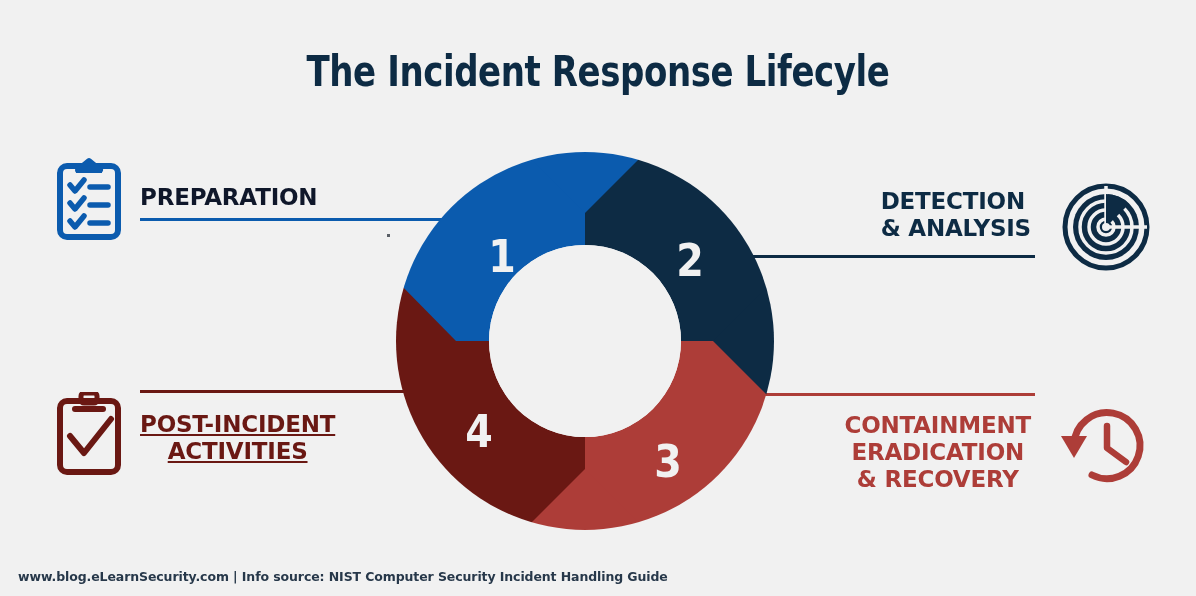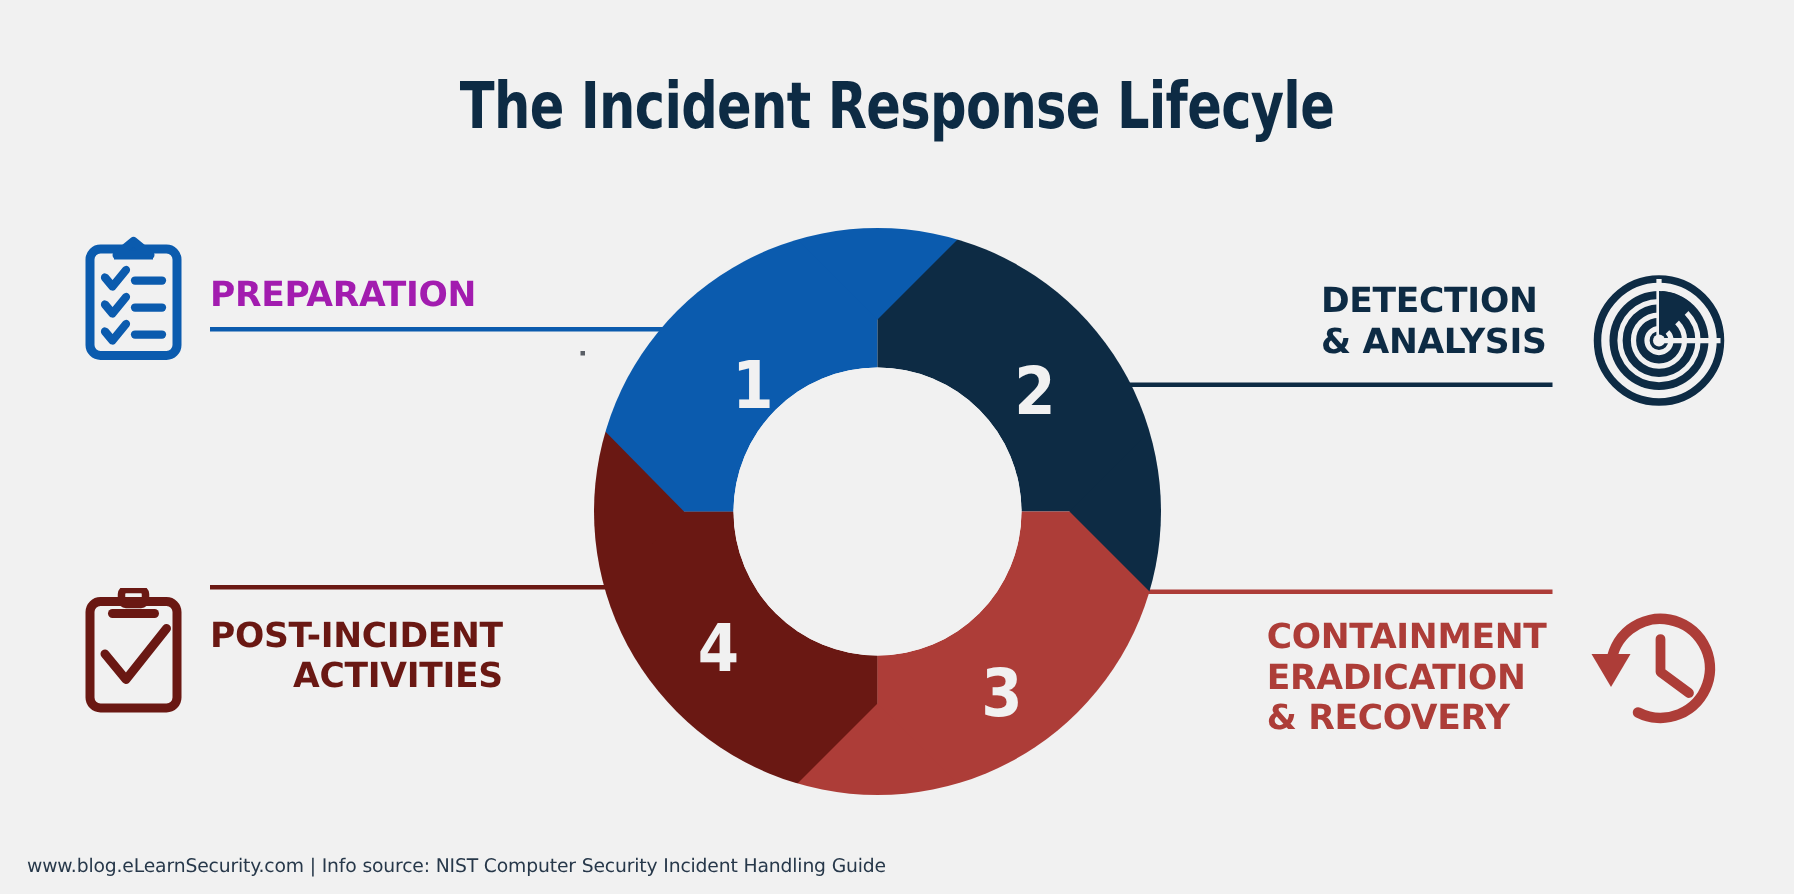--- a/index.html
+++ b/index.html
@@ -87,57 +87,59 @@
     font-family: "DejaVu Sans", "Liberation Sans", sans-serif;
     font-weight: 700;
     font-size: 23px;
     line-height: 1.18;
     letter-spacing: -0.2px;
     white-space: pre-line;
   }
   #label-preparation {
     left: 140px;
     top: 184px;
-    color: #a21caf;
+    color: #0f172a;
     text-align: center;
   }
   #label-detection {
     right: 165px;
     top: 188px;
     color: #0d2b44;
   }
   #label-post-incident {
     left: 140px;
     top: 411px;
     color: #6a1813;
-    text-align: right;
+    text-align: center;
+    text-decoration: underline;
   }
   #label-containment {
     right: 165px;
     top: 412px;
     color: #ad3d38;
-    text-align: left;
+    text-align: center;
   }
 
   
   .stage-icon { position: absolute; }
   #icon-preparation { left: 56px;  top: 157px; }
   #icon-post-incident { left: 56px; top: 392px; }
   #icon-detection { right: 46px; top: 183px; }
   #icon-containment { right: 46px; top: 400px; }
 
   
   #footer {
     position: absolute;
     left: 18px;
     bottom: 12px;
     font-size: 12.5px;
     color: #27384a;
     font-family: "DejaVu Sans", "Liberation Sans", sans-serif;
     letter-spacing: -0.1px;
+    font-weight: bold;
   }
 
   
   #speck {
     position: absolute;
     left: 387px;
     top: 234px;
     width: 3px;
     height: 3px;
     background: #5a5f66;

